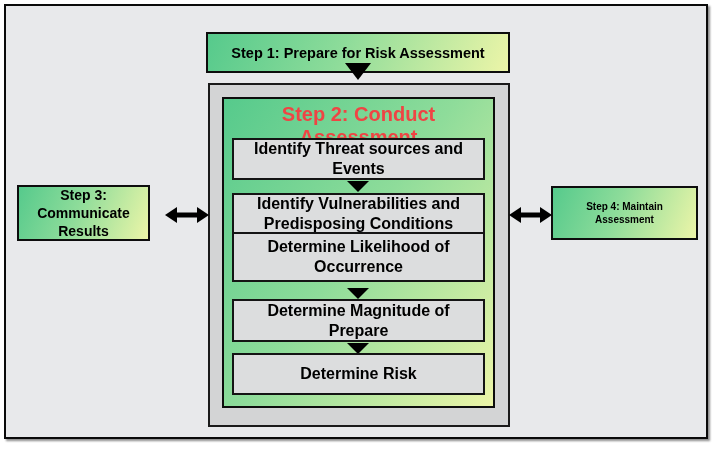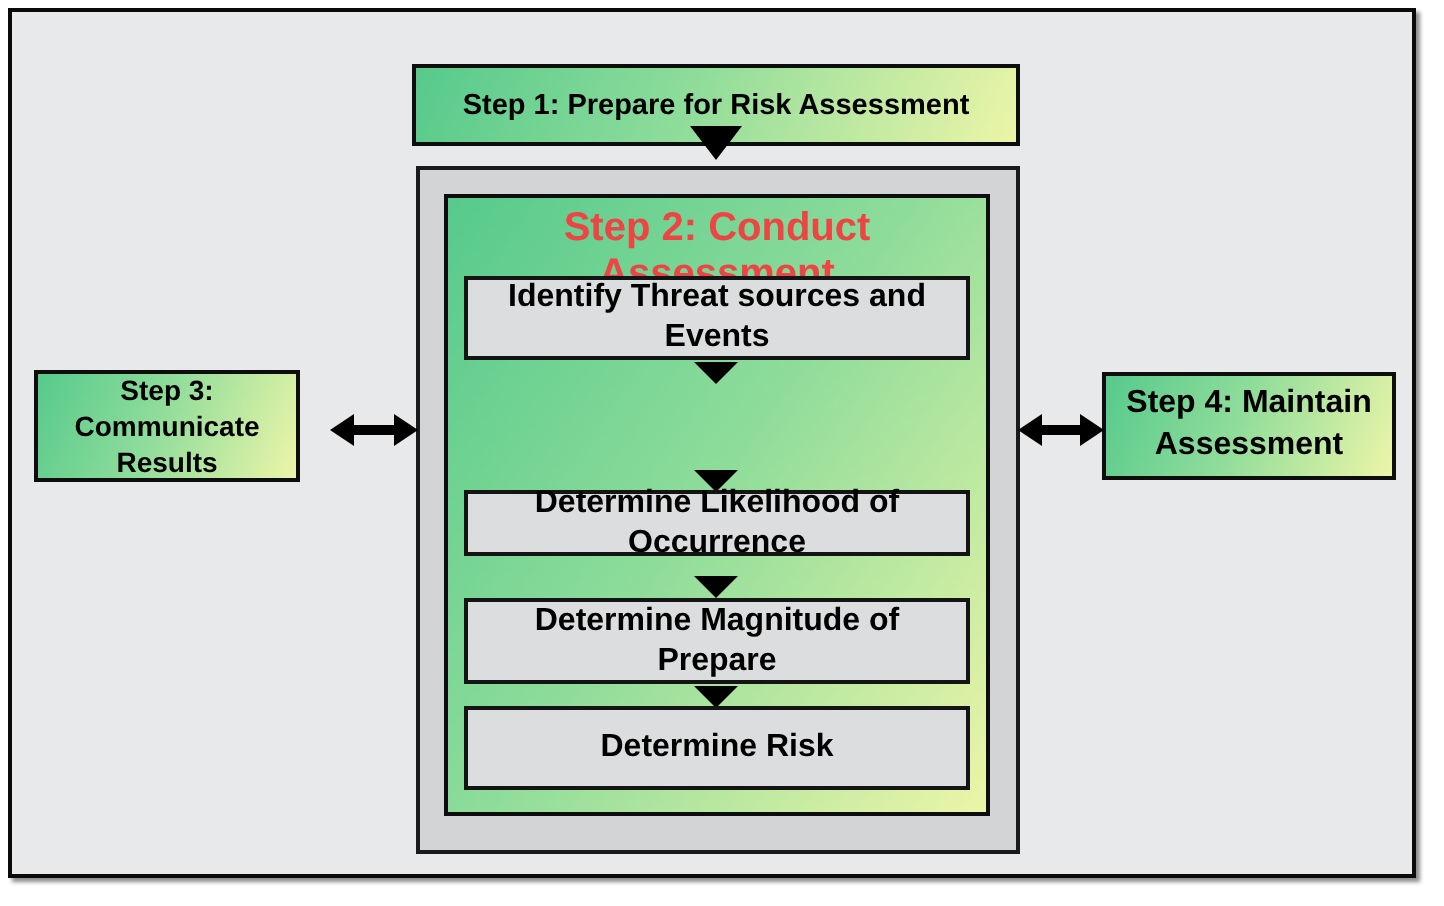--- a/index.html
+++ b/index.html
@@ -23,21 +23,21 @@
     position: absolute;
     background: linear-gradient(112deg, #56ca8c 0%, #8edc9a 45%, #ecf5a8 100%);
     border: 2px solid #0d0d0d;
     display: flex; align-items: center; justify-content: center;
     text-align: center;
     font-weight: bold; color: #000;
   }
 
   .step1 { left: 206px; top: 20px; width: 304px; height: 41px; font-size: 14.5px; margin-top: 12px; }
   .step3 { left: 17px;  top: 185px; width: 133px; height: 56px; font-size: 14px; line-height: 1.3; padding: 0 6px; }
-  .step4 { left: 551px; top: 186px; width: 147px; height: 54px; font-size: 16px; line-height: 1.3; padding: 0 10px; }
+  .step4 { left: 551px; top: 186px; width: 147px; height: 54px; font-size: 10px; line-height: 1.3; padding: 0 10px; }
 
   .container {
     position: absolute; left: 208px; top: 83px;
     width: 302px; height: 344px;
     background: #d3d4d5;
     border: 2px solid #1a1a1a;
   }
 
   .green-panel {
     position: absolute; left: 222px; top: 97px;
@@ -54,21 +54,21 @@
   .sub {
     position: absolute; left: 232px; width: 253px;
     background: #dcddde;
     border: 2px solid #141414;
     display: flex; align-items: center; justify-content: center;
     text-align: center; font-weight: bold; font-size: 16px;
     line-height: 1.25; color: #000; padding: 0 8px;
   }
   .sub1 { top: 138px; height: 42px; }
   .sub2 { top: 193px; height: 41px; }
-  .sub3 { top: 245px; height: 33px; }
+  .sub3 { top: 232px; height: 50px; }
   .sub4 { top: 299px; height: 43px; }
   .sub5 { top: 353px; height: 42px; }
 
   .tri-down {
     position: absolute; width: 0; height: 0;
     border-left: 11px solid transparent;
     border-right: 11px solid transparent;
     border-top: 11px solid #000;
   }
   .tri-big {
@@ -101,20 +101,23 @@
 
   <div class="container"></div>
   <div class="green-panel"></div>
   <div class="panel-title">Step 2: Conduct Assessment</div>
 
   <div class="sub sub1">
     <span>Identify Threat sources and Events</span>
   </div>
   <div class="tri-down t1"></div>
 
+  <div class="sub sub2">
+    <span>Identify Vulnerabilities and Predisposing Conditions</span>
+  </div>
   <div class="tri-down t2"></div>
 
   <div class="sub sub3">
     <span>Determine Likelihood of Occurrence</span>
   </div>
   <div class="tri-down t3"></div>
 
   <div class="sub sub4">
     <span>Determine Magnitude of Prepare</span>
   </div>

